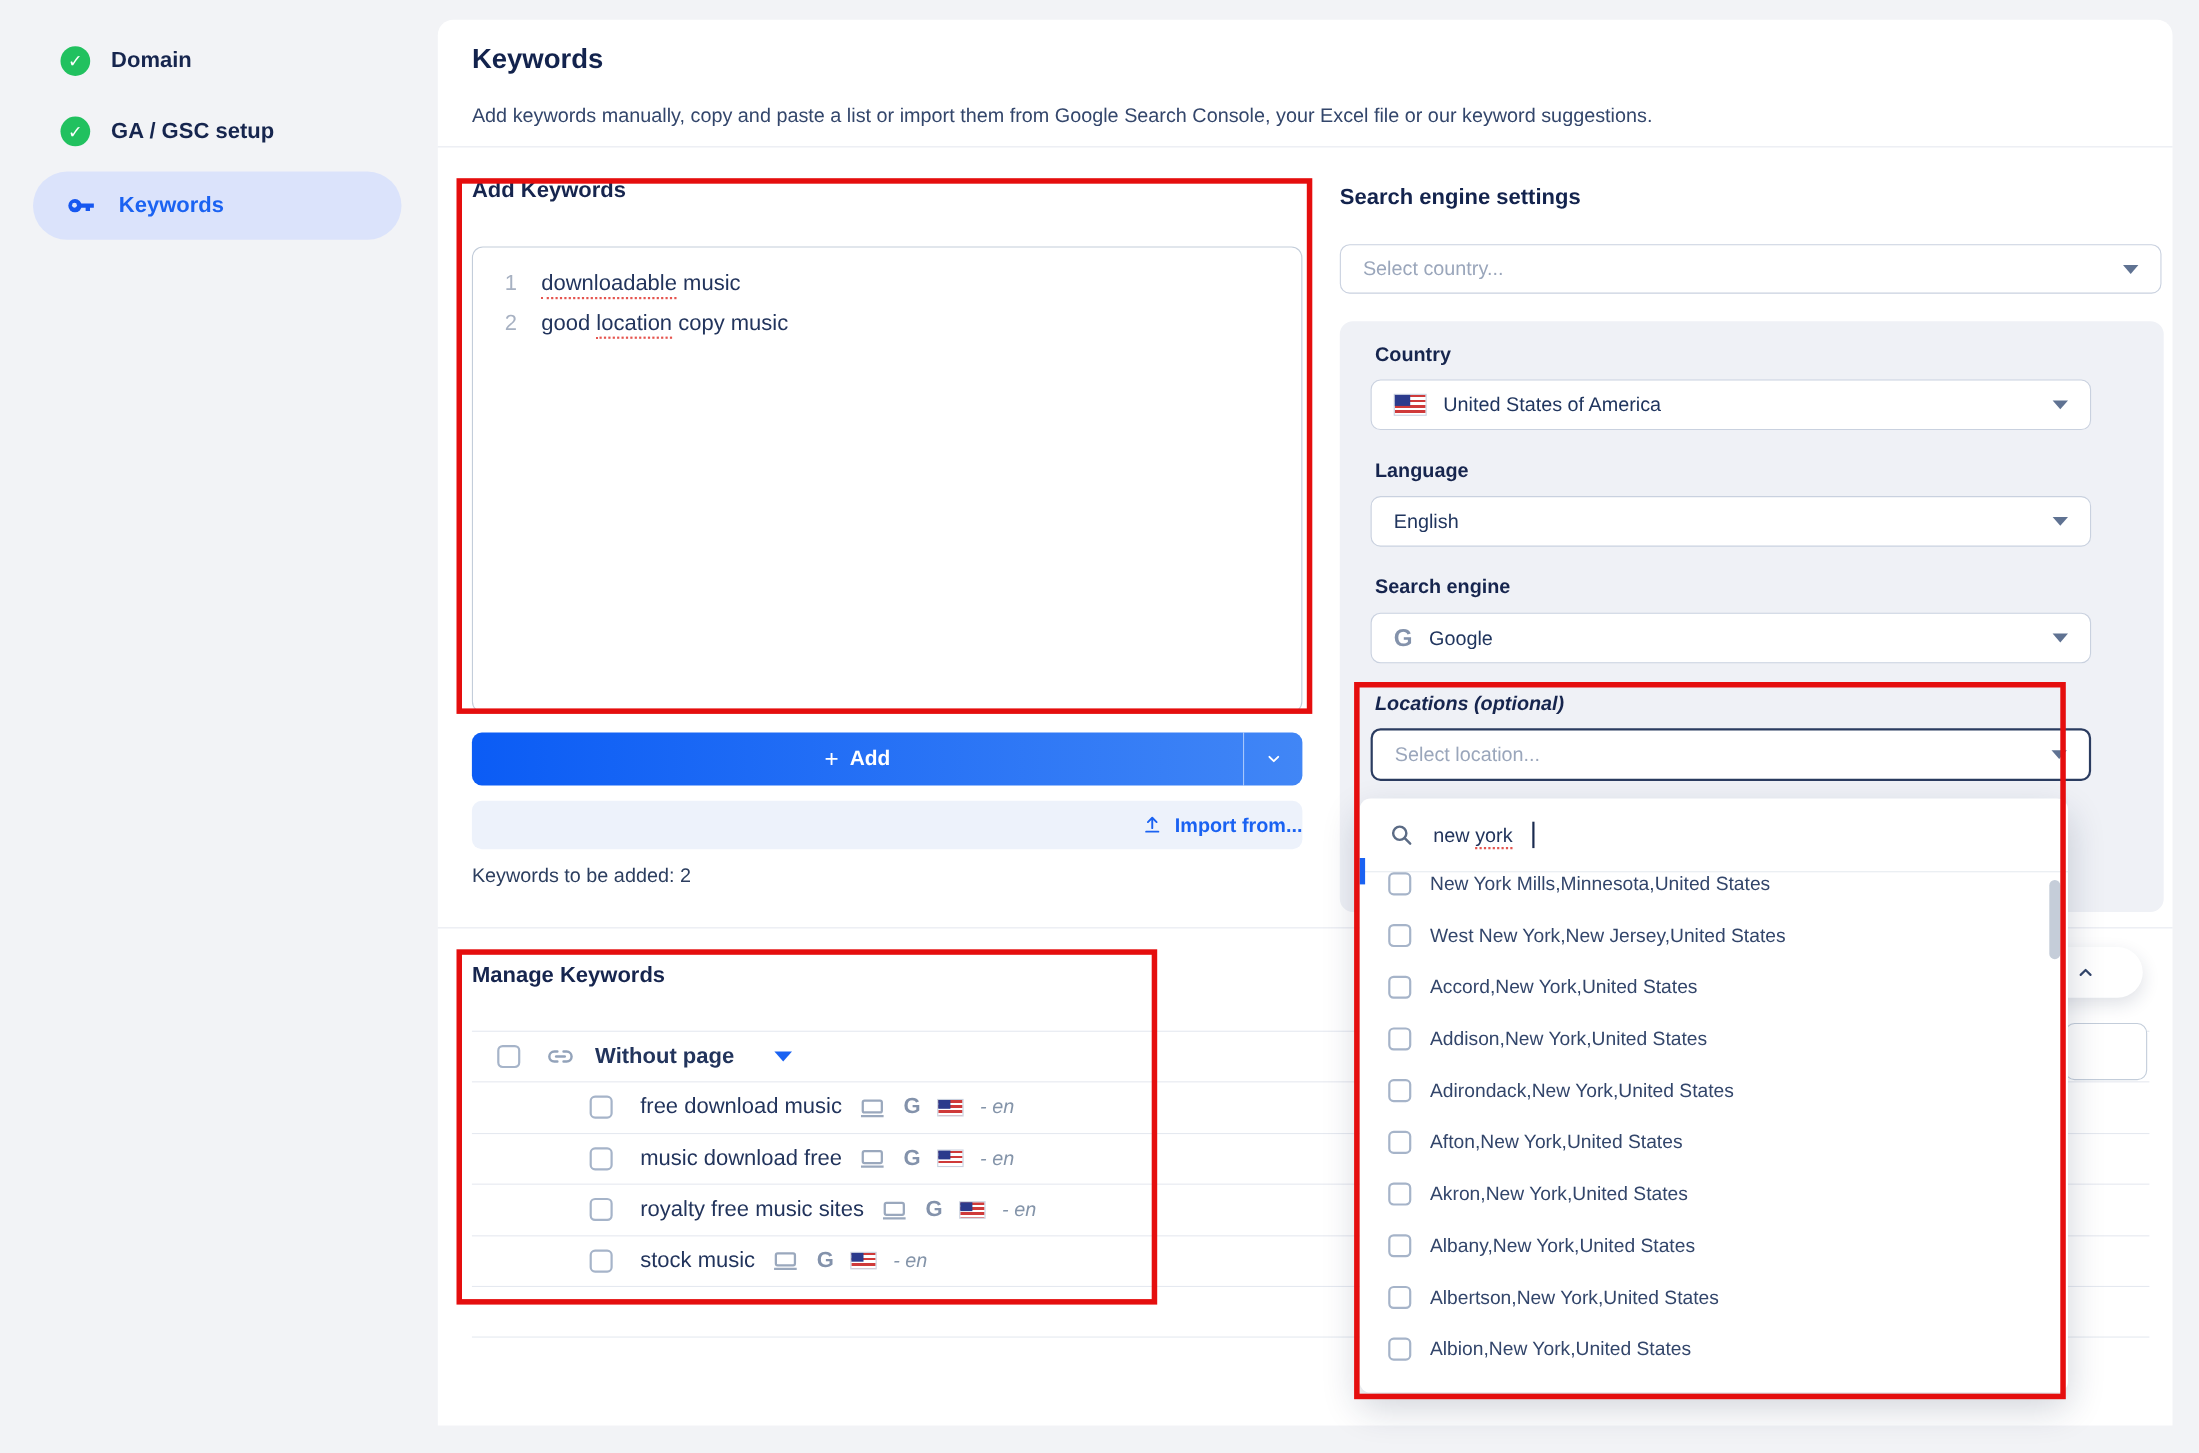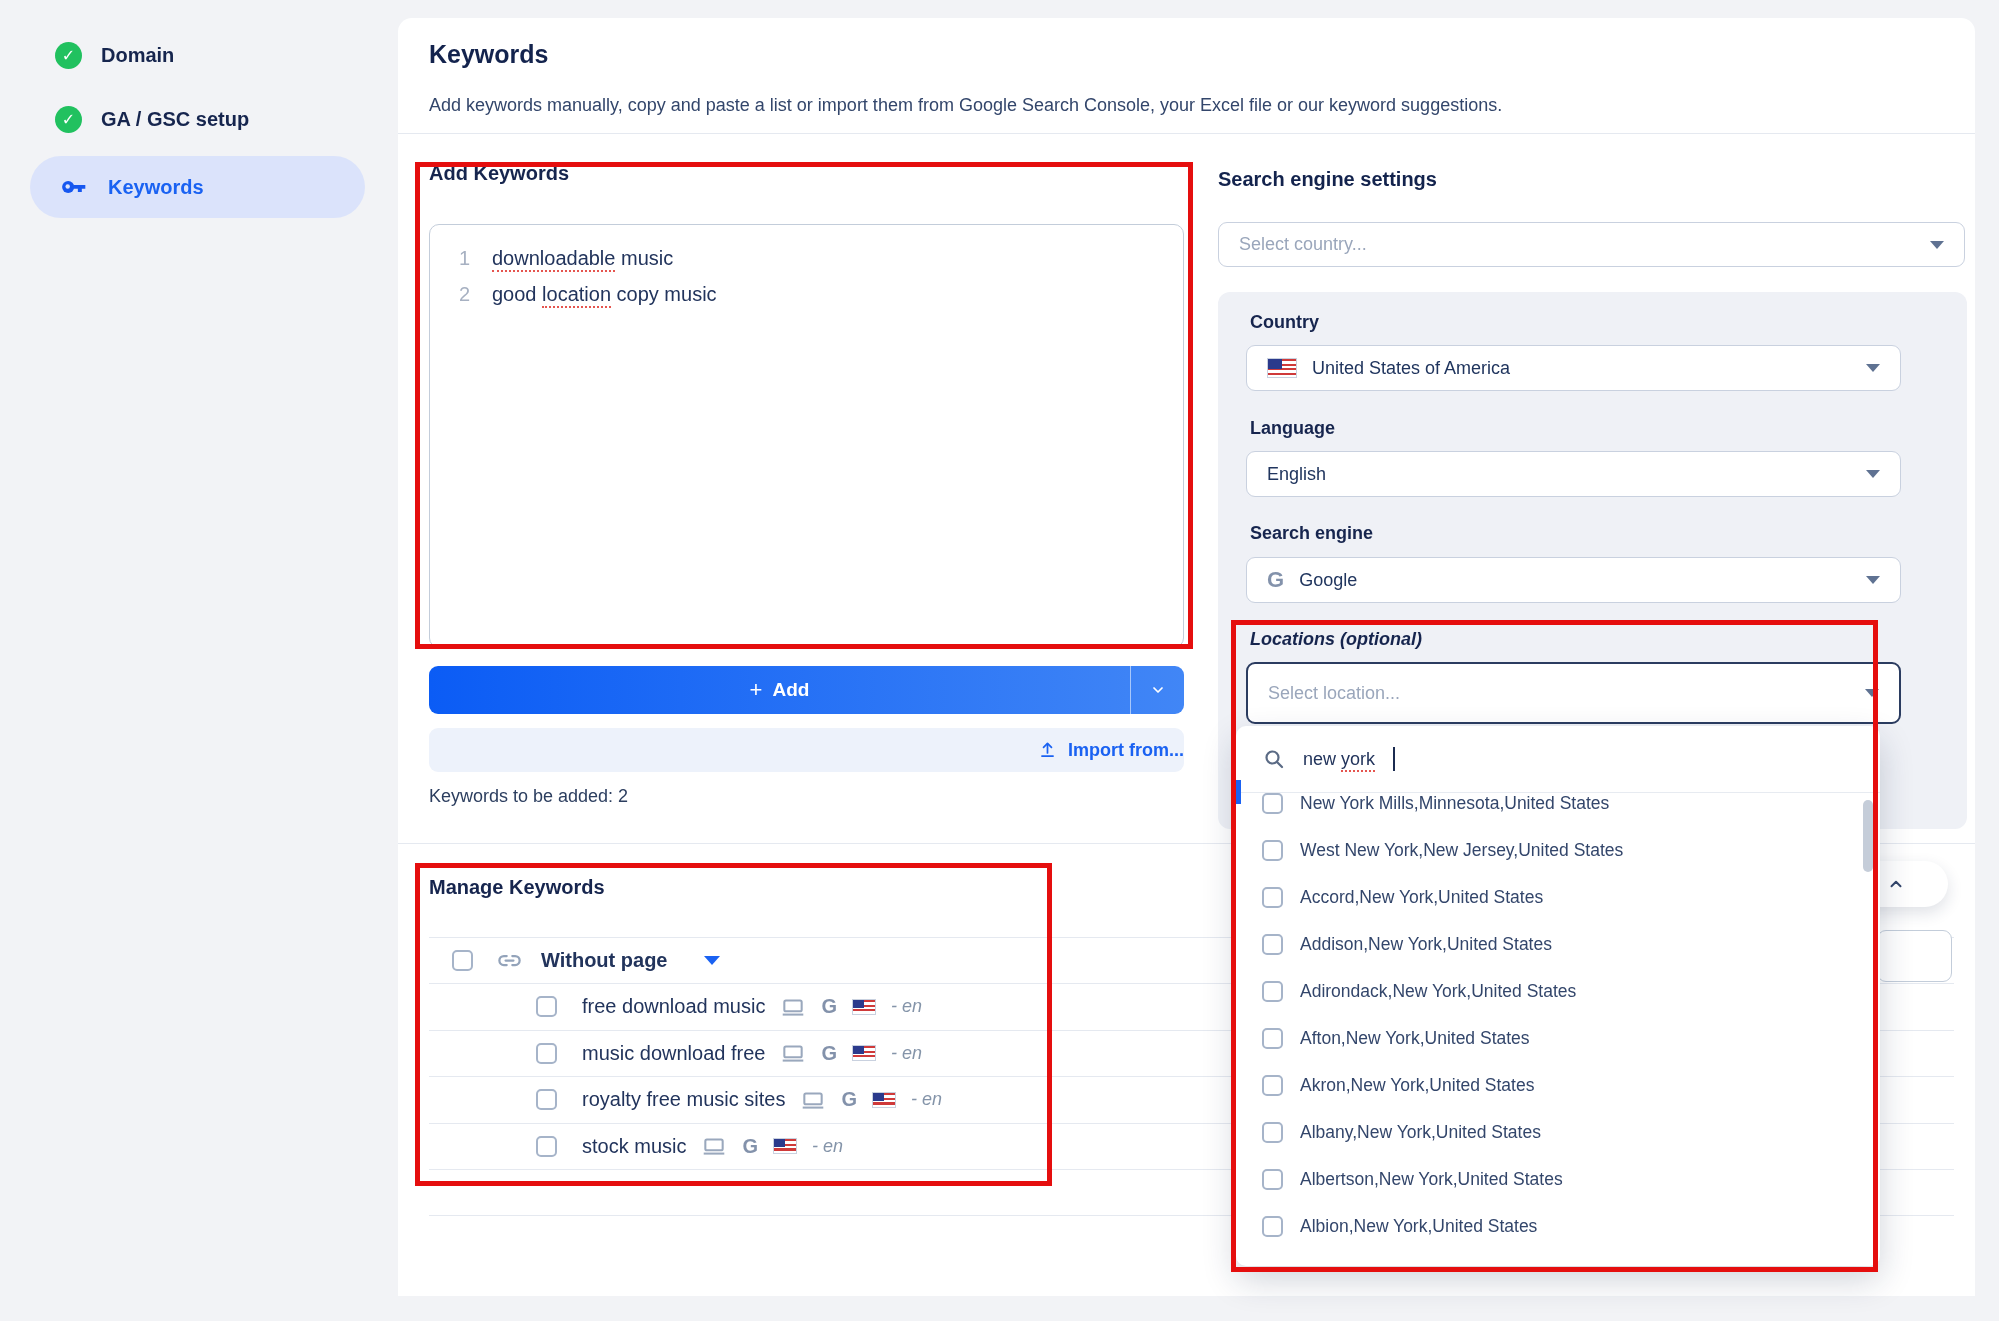--- a/index.html
+++ b/index.html
@@ -253,21 +253,21 @@
 
   <div class="fld-label" style="left:852px;top:505px;">Search engine</div>
   <div class="select" style="left:848px;top:539px;width:655px;height:46px;">
     <span class="g-letter" style="font-size:22px;">G</span>
     <span>Google</span>
     <span class="spacer"></span>
       <span class="tri-down"></span>
   </div>
 
   <div class="fld-label" style="left:852px;top:611px;font-style:italic;">Locations (optional)</div>
-  <div class="select" style="left:848px;top:644px;width:655px;height:62px;border:2px solid #2b3c60;justify-content:flex-end;">
+  <div class="select" style="left:848px;top:644px;width:655px;height:48px;border:2px solid #2b3c60;justify-content:flex-end;">
     <span class="placeholder">Select location...</span>
     <span class="spacer"></span>
       <span class="tri-down"></span>
   </div>
 
   <div class="loc-panel">
     <div class="loc-search">
       <span>
         <svg width="24" height="24" viewBox="0 0 24 24" fill="none" stroke="#5b6b85" stroke-width="2.2" stroke-linecap="round">
             <circle cx="10.5" cy="10.5" r="6"></circle>

